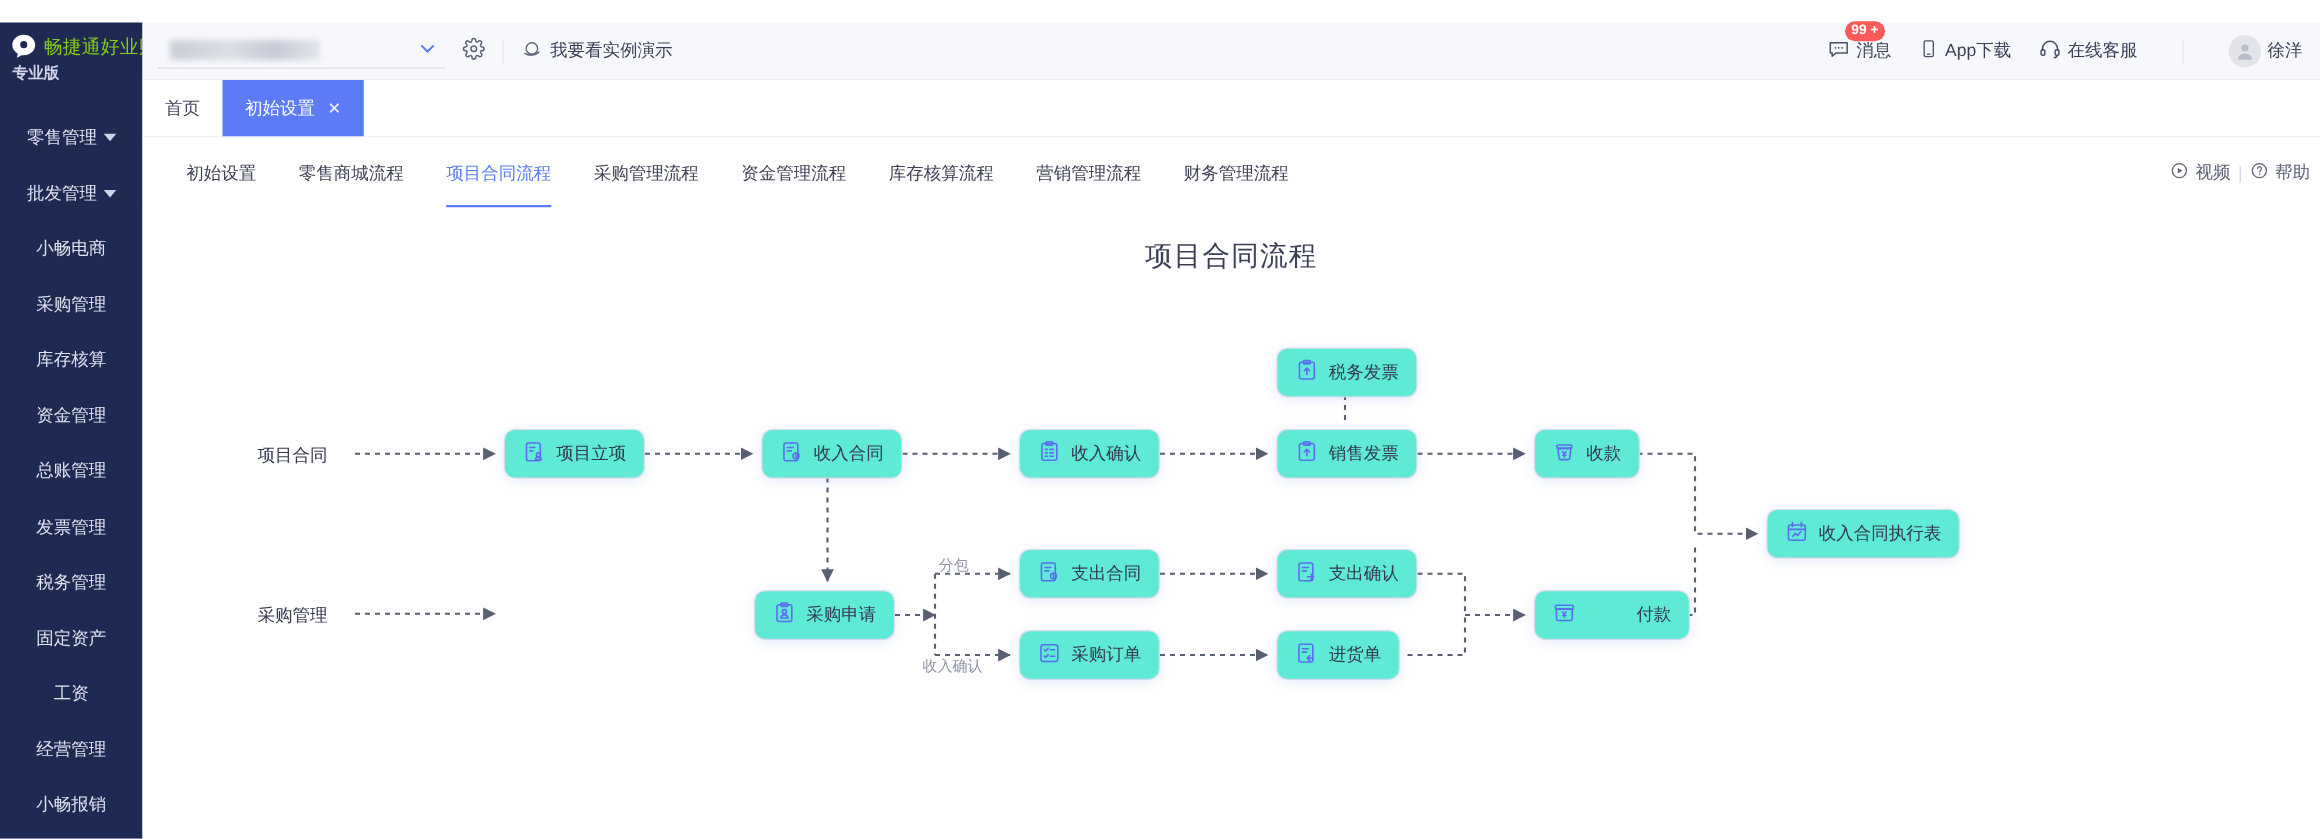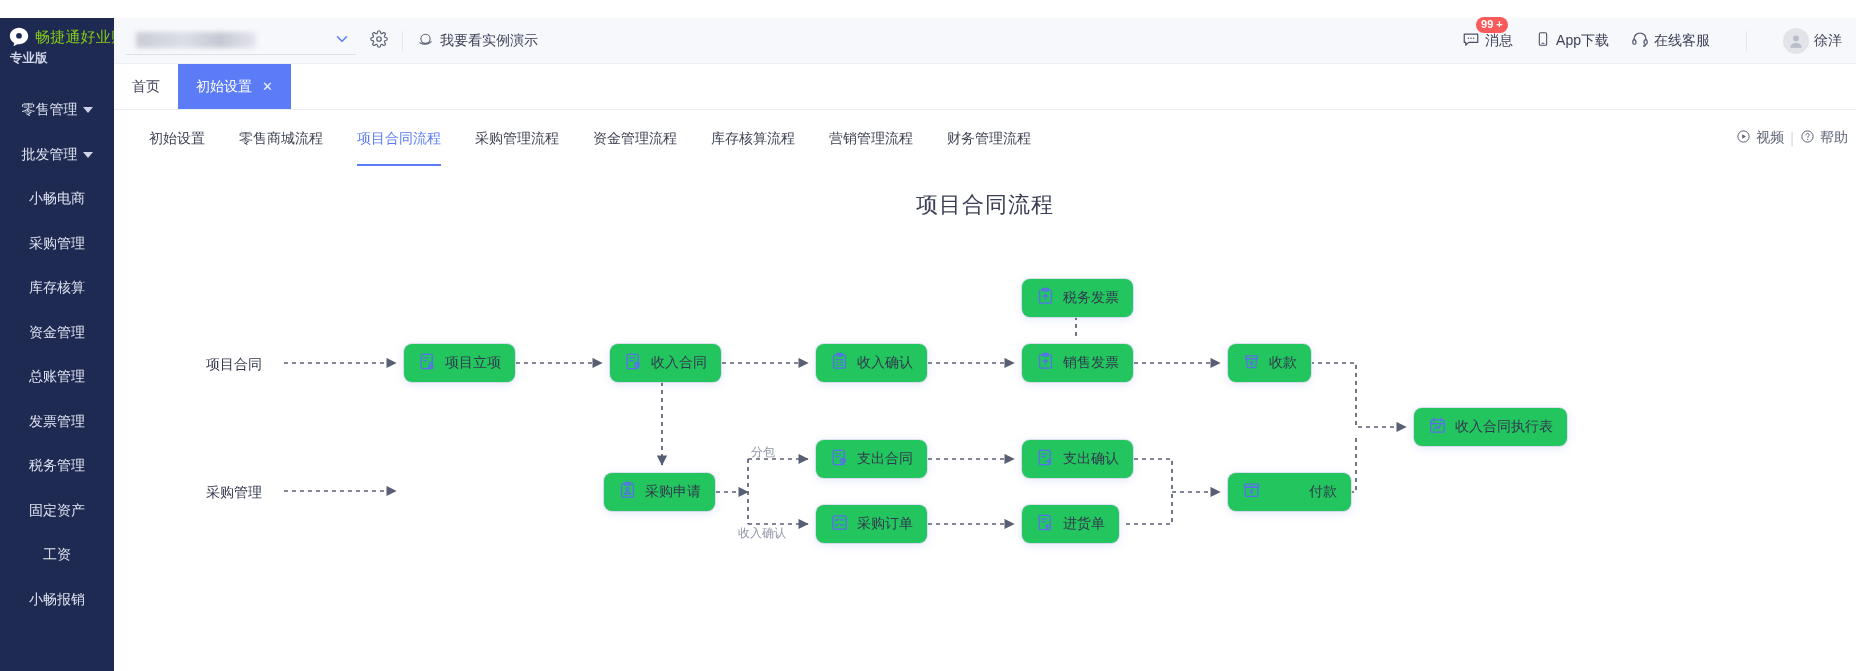--- a/index.html
+++ b/index.html
@@ -90,21 +90,21 @@
 
   
   .canvas{ position:absolute; left:114px; top:166px; right:0; bottom:0; background:#fff; overflow:hidden;}
   .page-title{
     position:absolute; left:0; right:0; top:24px; text-align:center;
     font-size:22px; color:#3a3f55; letter-spacing:1px;
   }
   svg.flow{ position:absolute; left:0; top:0; width:1742px; height:505px; }
 
   .node{
-    position:absolute; height:38px; background:#22c55e; border-radius:8px;
+    position:absolute; height:38px; background:#5eead4; border-radius:8px;
     box-shadow:0 2px 10px rgba(90,110,220,.17), 0 0 0 1px rgba(225,228,240,.9);
     display:flex; align-items:center; gap:8px; padding:0 14px; cursor:pointer;
     white-space:nowrap; font-size:14px; color:#33384d;
   }
   .node svg{ flex:none; }
   .rowlabel{ position:absolute; font-size:14px; color:#33384d; white-space:nowrap; }
   .edgelabel{ position:absolute; font-size:12px; color:#8a8f a3; color:#8f94a6; white-space:nowrap; }
 </style>
 </head>
 <body>
@@ -152,20 +152,23 @@
           <span>发票管理</span>
         </div>
         <div class="nav-item">
           <span>税务管理</span>
         </div>
         <div class="nav-item">
           <span>固定资产</span>
         </div>
         <div class="nav-item">
           <span>工资</span>
+        </div>
+        <div class="nav-item">
+          <span>经营管理</span>
         </div>
         <div class="nav-item">
           <span>小畅报销</span>
         </div>
       </nav>
   </aside>
 
   <header class="topbar">
     <div class="company-box">
       <span class="redact"></span>

